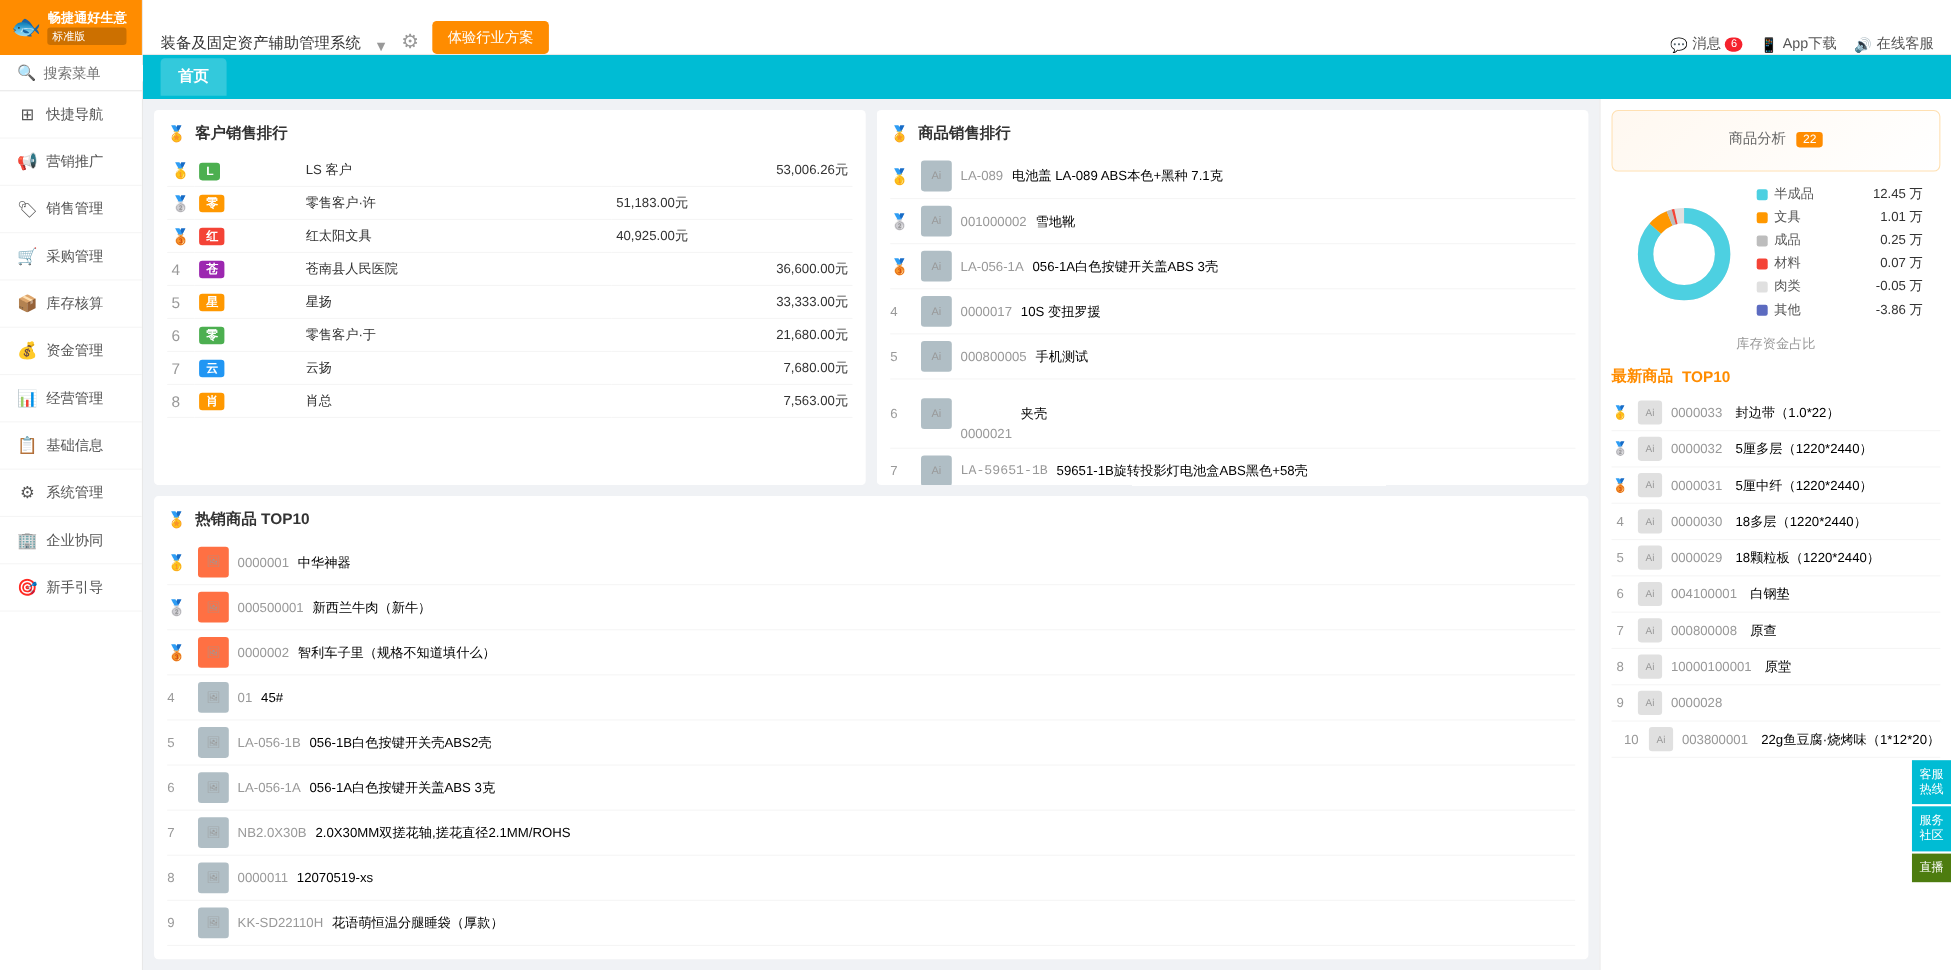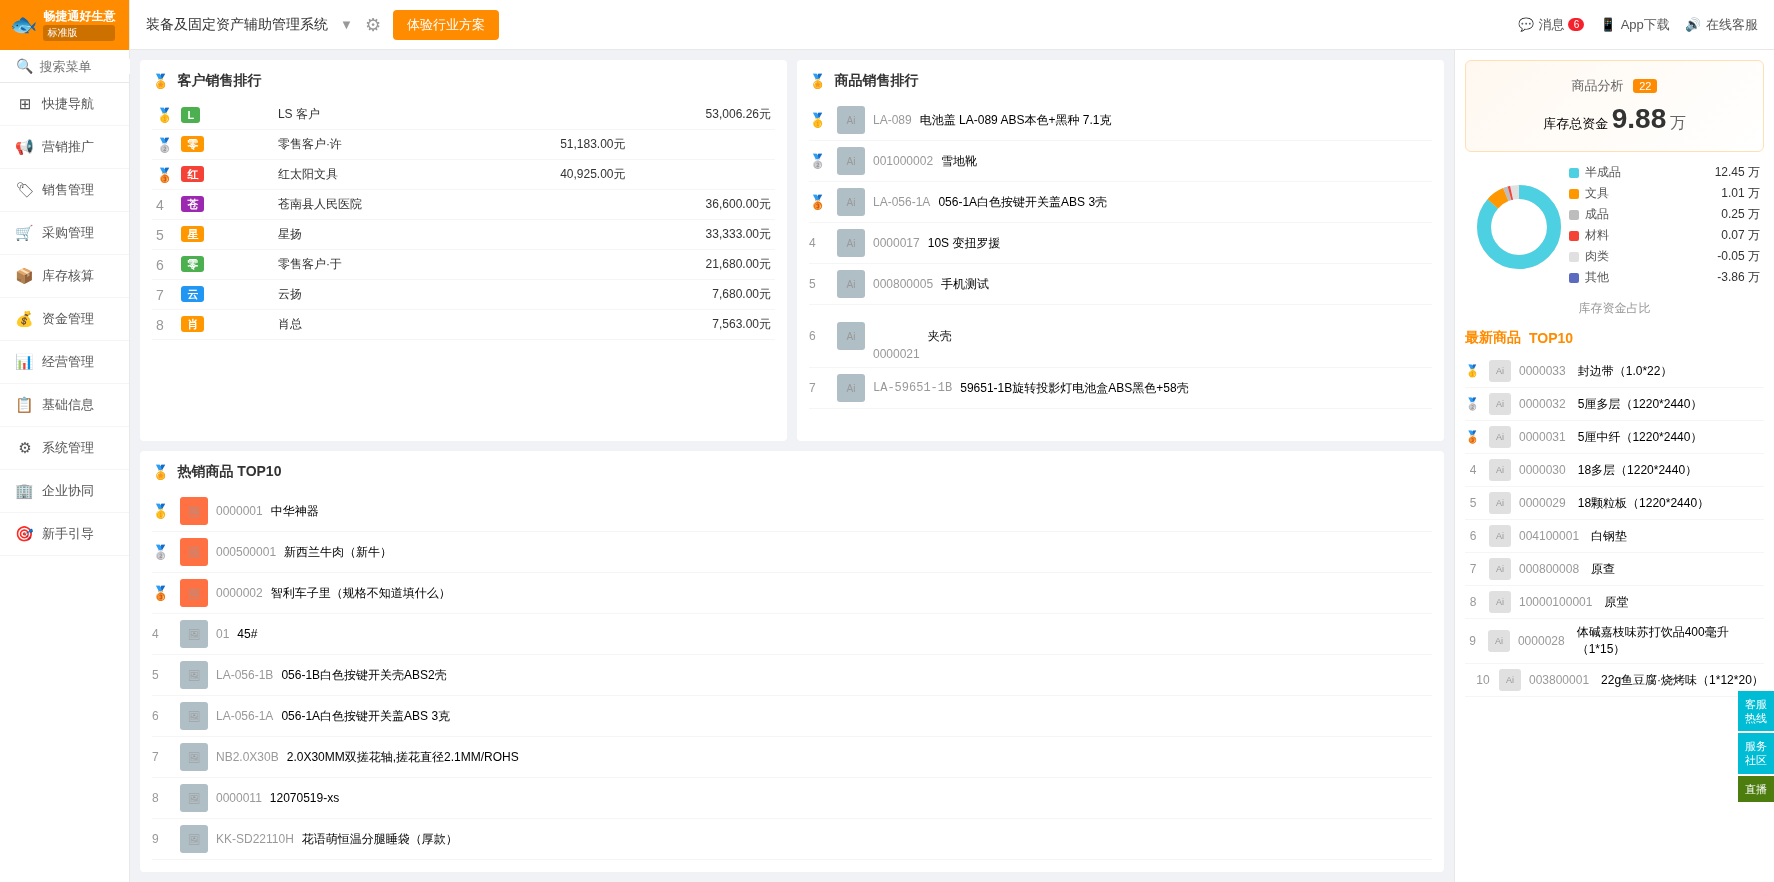--- a/index.html
+++ b/index.html
@@ -39,21 +39,21 @@
     .sidebar-icon { width: 18px; height: 18px; display: inline-flex; align-items: center; justify-content: center; font-size: 15px; }
 
     
     .main { flex: 1; display: flex; flex-direction: column; overflow: hidden; }
 
     
     .topbar {
       height: 50px;
       background: #fff;
       display: flex;
-      align-items: center;
+      align-items: flex-end;
       padding: 0 16px;
       gap: 12px;
       border-bottom: 1px solid #e8e8e8;
     }
     .topbar-title {
       font-size: 14px;
       color: #333;
     }
     .topbar-settings { font-size: 18px; color: #999; cursor: pointer; }
     .topbar-btn {
@@ -176,21 +176,22 @@
       margin-bottom: 12px;
     }
     .inventory-label { font-size: 13px; color: #666; margin-bottom: 4px; }
     .inventory-value { font-size: 28px; font-weight: bold; color: #333; }
     .inventory-unit { font-size: 16px; color: #666; }
 
     
     .chart-container {
       display: flex;
       align-items: center;
-      margin: 10px 4px;
+      gap: 16px;
+      margin: 10px 16px;
     }
     .donut-svg { flex-shrink: 0; }
     .legend { flex: 1; }
     .legend-item {
       display: flex;
       align-items: center;
       justify-content: space-between;
       font-size: 12px;
       margin-bottom: 4px;
     }
@@ -339,20 +340,23 @@
         <span>📱</span>
         <span>App下载</span>
       </div>
       <div class="topbar-right-item">
         <span>🔊</span>
         <span>在线客服</span>
       </div>
     </div>
   </div>
 
+  <div class="nav-tabs">
+    <div class="nav-tab active">首页</div>
+  </div>
 
   <div class="content-area">
     <div class="middle-section">
 
       <div class="top-content">
 
         <div class="left-col" style="padding:12px;">
           <div class="section-title">
             <span style="color:#f5a623;">🏅</span>
             <span>客户销售排行</span>
@@ -544,25 +548,20 @@
 
     </div>
 
     <div class="right-panel">
 
       <div class="inventory-total">
         <div class="inventory-label">
           <span>商品分析</span>
           <span style="background:#ff8c00;color:#fff;font-size:11px;padding:1px 6px;border-radius:3px;margin-left:6px;">22</span>
         </div>
-        <div style="margin-top:8px;">
-          <span>库存总资金</span>
-          <span class="inventory-value">9.88</span>
-          <span class="inventory-unit">万</span>
-        </div>
       </div>
 
       <div class="chart-container">
         <svg class="donut-svg" width="100" height="100" viewBox="0 0 100 100">
 
           <circle cx="50" cy="50" r="35" fill="none" stroke="#e0e0e0" stroke-width="14"></circle>
 
           <circle cx="50" cy="50" r="35" fill="none" stroke="#4dd0e1" stroke-width="14" stroke-dasharray="190 30" stroke-dashoffset="0" transform="rotate(-90 50 50)"></circle>
 
           <circle cx="50" cy="50" r="35" fill="none" stroke="#ff9800" stroke-width="14" stroke-dasharray="16 204" stroke-dashoffset="-190" transform="rotate(-90 50 50)"></circle>
@@ -668,21 +667,20 @@
           <div class="new-product-item">
     <span class="new-product-rank" style="color:#999;">8</span>
     <div class="new-product-thumb">Ai</div>
     <span style="color:#999;margin-right:4px;">10000100001</span>
     <span>原堂</span>
   </div>
           <div class="new-product-item">
     <span class="new-product-rank" style="color:#999;">9</span>
     <div class="new-product-thumb">Ai</div>
     <span style="color:#999;margin-right:4px;">0000028</span>
-    <span>体碱嘉枝味苏打饮品400毫升（1*15）</span>
   </div>
           <div class="new-product-item">
     <span class="new-product-rank" style="color:#999;margin-left:10px;">10</span>
     <div class="new-product-thumb">Ai</div>
     <span style="color:#999;margin-right:4px;">003800001</span>
     <span>22g鱼豆腐·烧烤味（1*12*20）</span>
   </div>
         </div>
     </div>
   </div>

